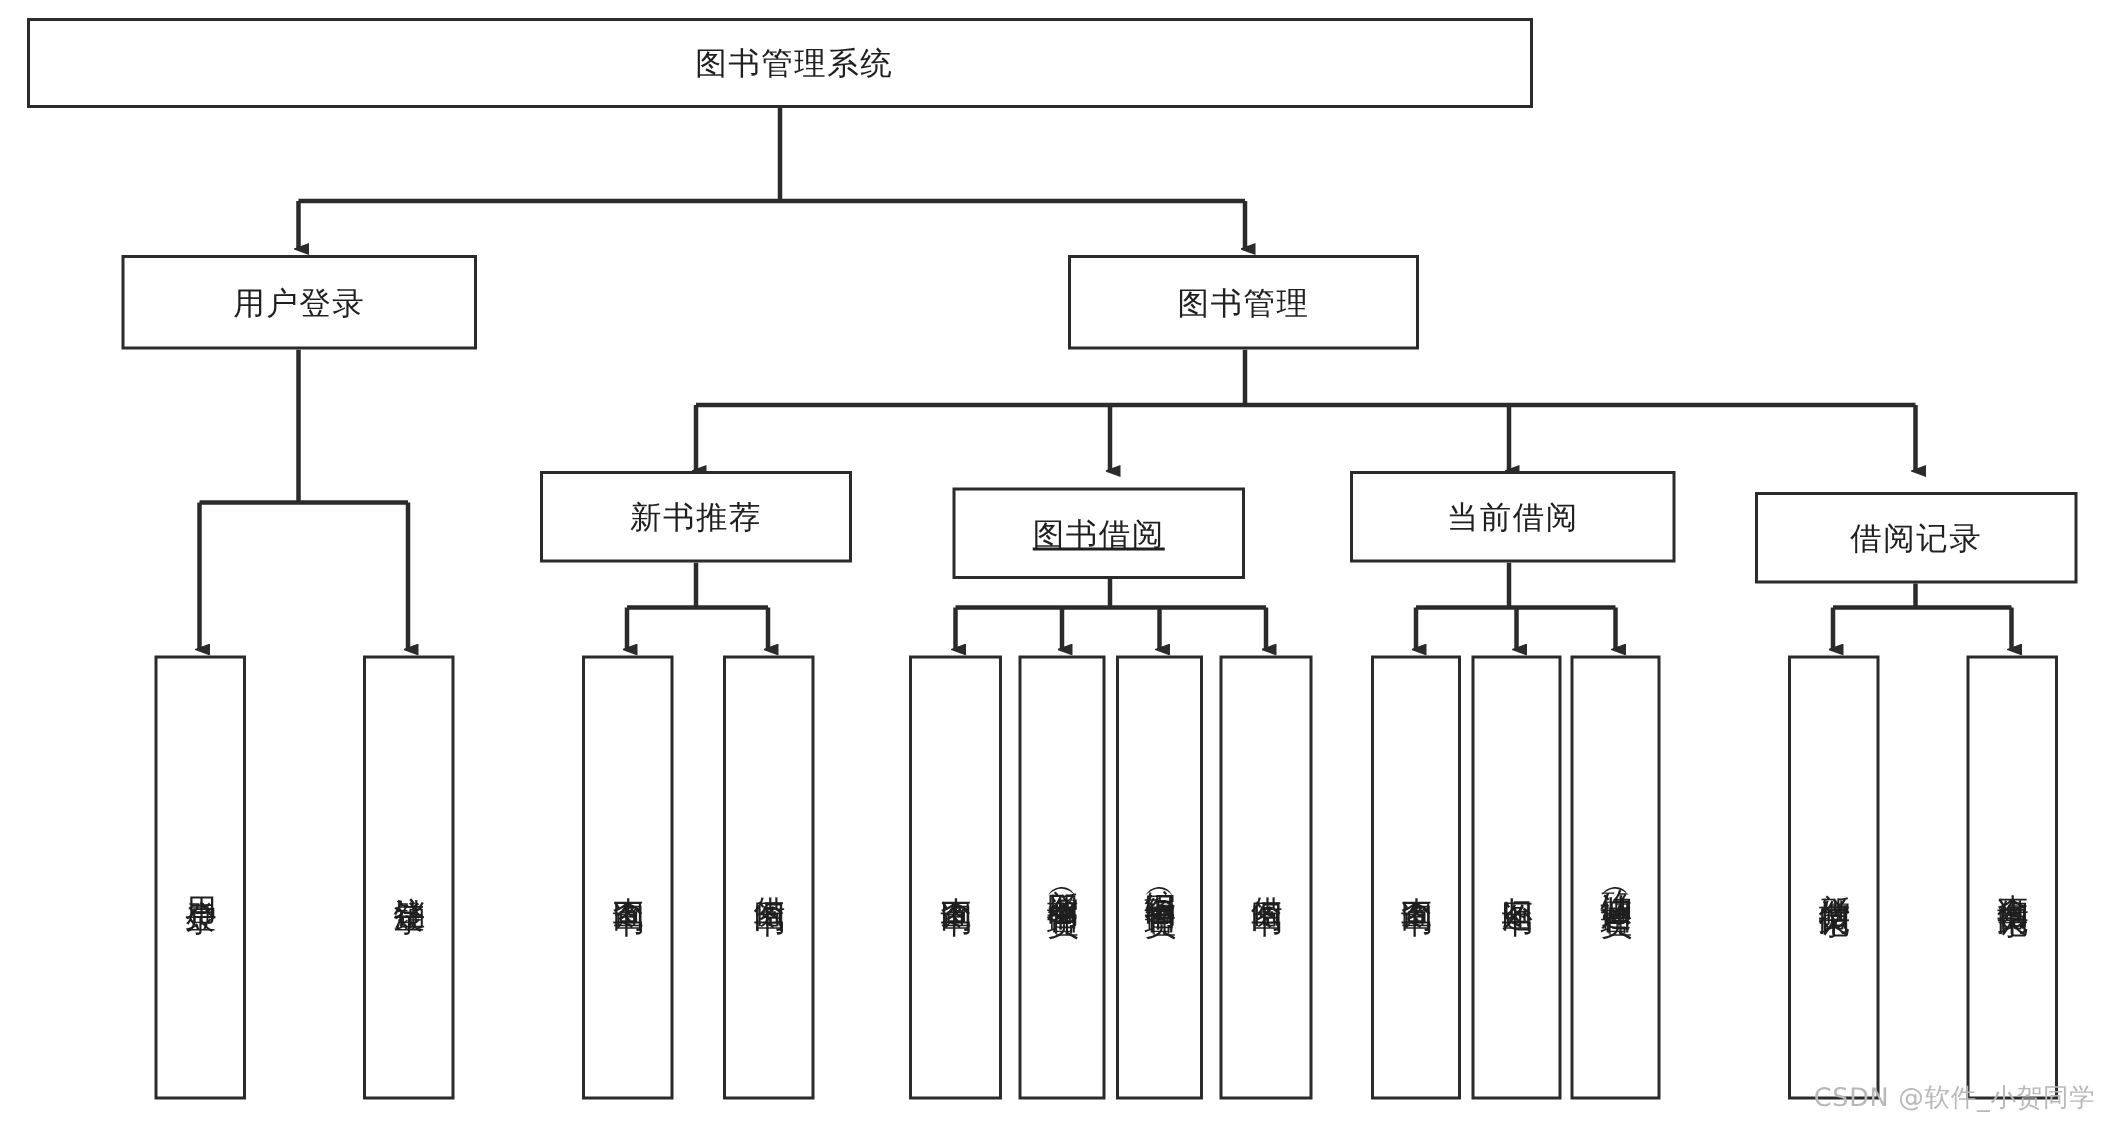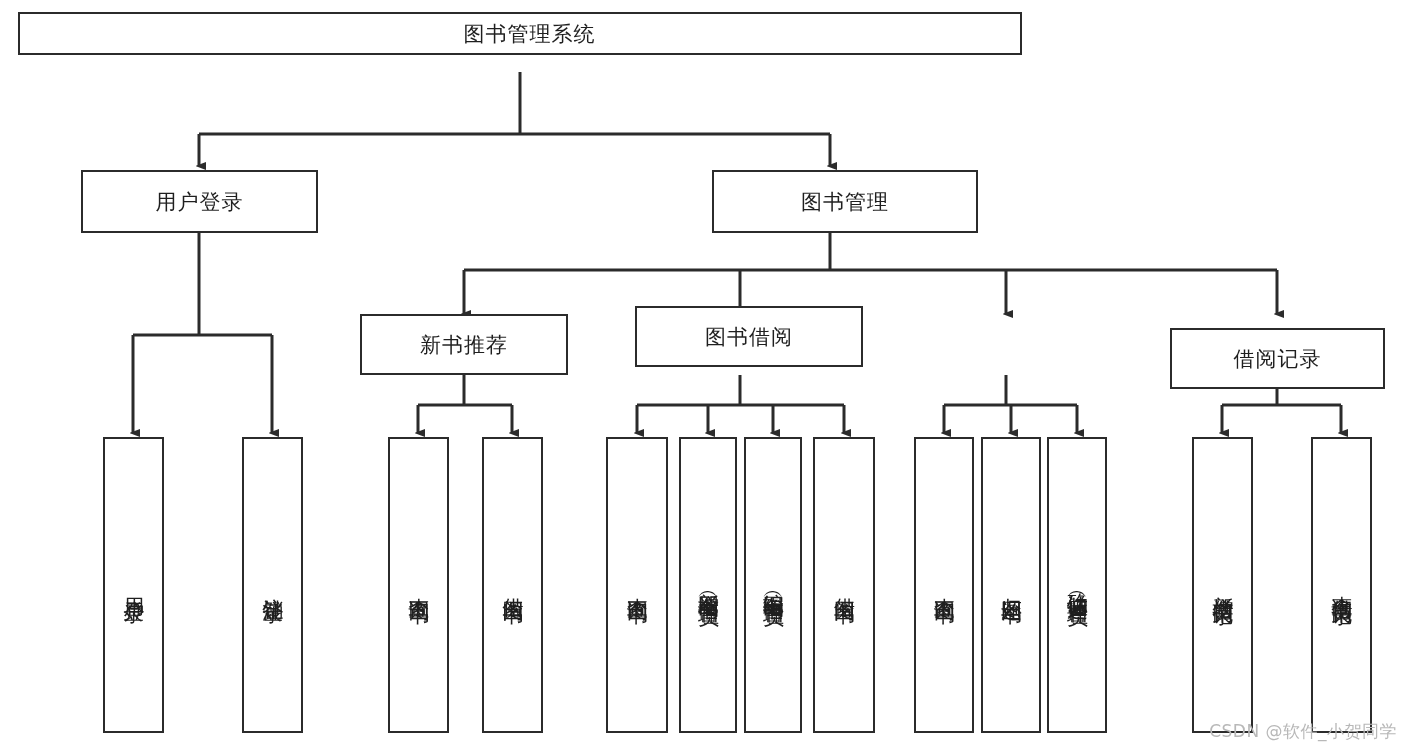--- a/index.html
+++ b/index.html
@@ -117,36 +117,39 @@
       <path d="M 1011 405 L 1011 433" marker-end="url(#arrow)"></path>
       <path d="M 1077 405 L 1077 433" marker-end="url(#arrow)"></path>
 
       <path d="M 1277 375 L 1277 405"></path>
       <path d="M 1222 405 L 1341 405"></path>
       <path d="M 1222 405 L 1222 433" marker-end="url(#arrow)"></path>
       <path d="M 1341 405 L 1341 433" marker-end="url(#arrow)"></path>
     </g>
   </svg>
 
-  <div class="node node-h" style="left:18px; top:12px; width:1004px; height:43px;padding-left:19px;">
+  <div class="node node-h" style="left:18px; top:12px; width:1004px; height:60px;padding-left:19px;">
     <span>图书管理系统</span>
   </div>
 
   <div class="node node-h" style="left:81px; top:170px; width:237px; height:63px;">
     <span>用户登录</span>
   </div>
-  <div class="node node-h" style="left:712px; top:170px; width:266px; height:63px;font-family:Liberation Serif, serif;">
+  <div class="node node-h" style="left:712px; top:170px; width:234px; height:63px;font-family:Liberation Serif, serif;">
     <span>图书管理</span>
   </div>
 
   <div class="node node-h" style="left:360px; top:314px; width:208px; height:61px;">
     <span>新书推荐</span>
   </div>
-  <div class="node node-h" style="left:635px; top:306px; width:228px; height:61px;">
+  <div class="node node-h" style="left:635px; top:325px; width:195px; height:61px;text-decoration:underline;">
     <span>图书借阅</span>
+  </div>
+  <div class="node node-h" style="left:900px; top:314px; width:217px; height:61px;">
+    <span>当前借阅</span>
   </div>
   <div class="node node-h" style="left:1170px; top:328px; width:215px; height:61px;">
     <span>借阅记录</span>
   </div>
 
   <div class="node node-v" style="left:103px; top:437px; width:61px; height:296px;">
     <span class="vtext">用户登录</span>
   </div>
   <div class="node node-v" style="left:242px; top:437px; width:61px; height:296px;">
     <span class="vtext">注销登录</span>

